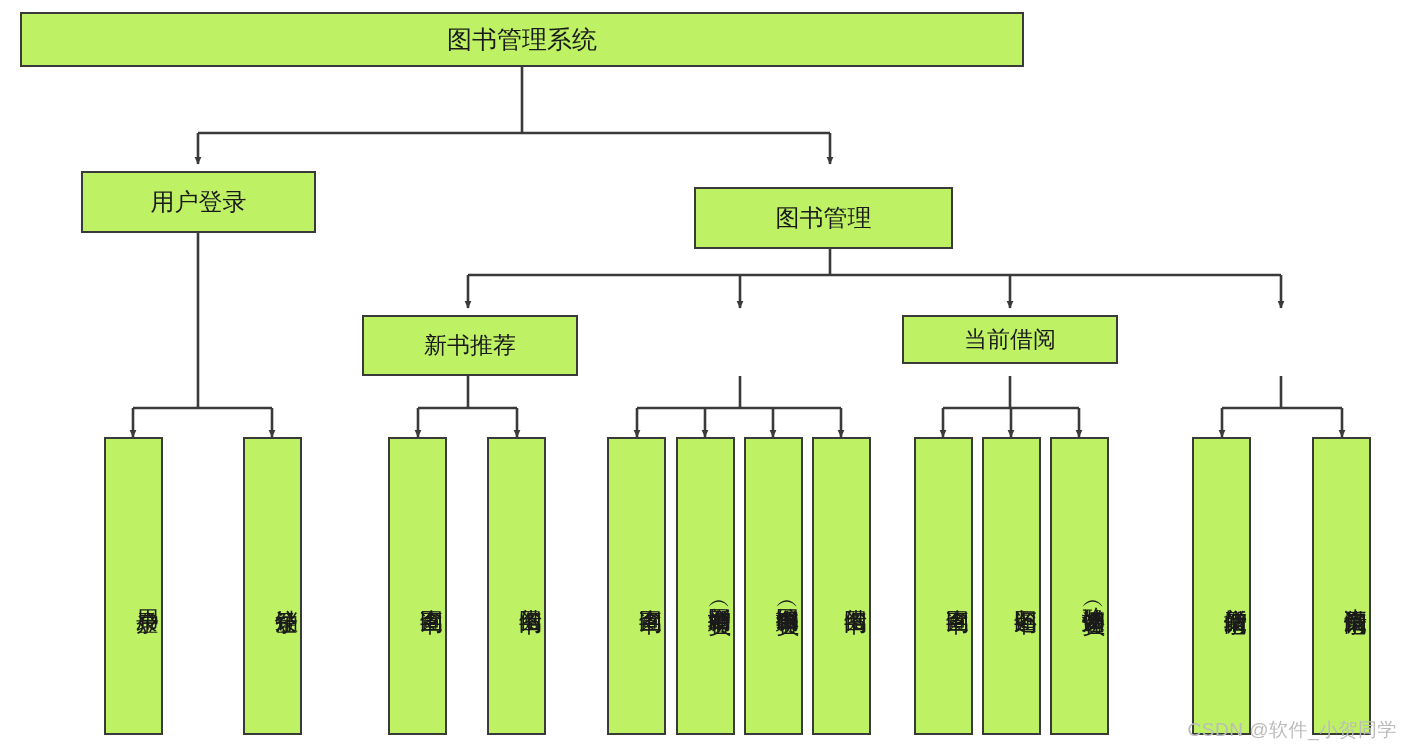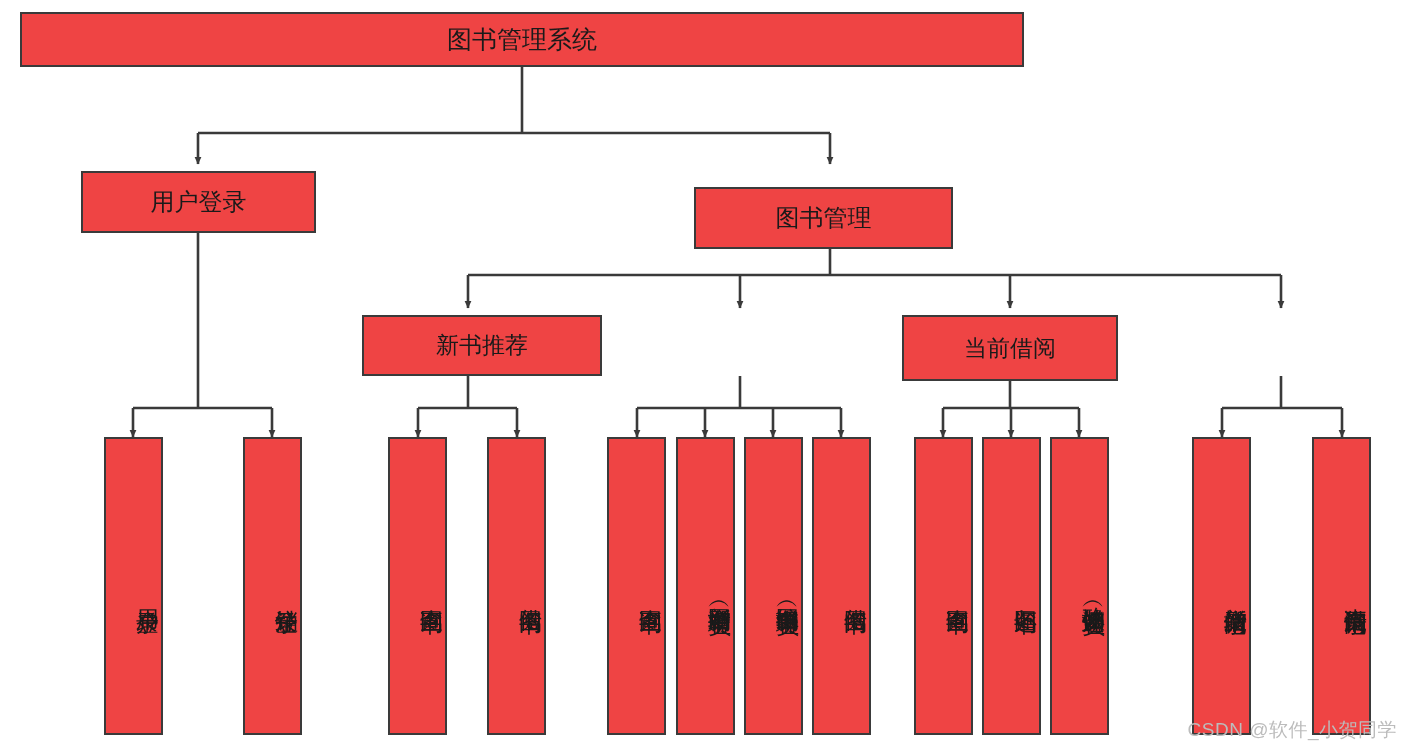--- a/index.html
+++ b/index.html
@@ -20,21 +20,21 @@
   #edges {
     position: absolute;
     left: 0;
     top: 0;
     width: 1405px;
     height: 747px;
   }
   .node {
     position: absolute;
     box-sizing: border-box;
-    background: #ef4444;
+    background: #bef264;
     border: 2px solid #3a3a3a;
     display: flex;
     align-items: center;
     justify-content: center;
     color: #1a1a1a;
   }
   .node.root       { font-size: 25px; }
   .node.level2     { font-size: 24px; }
   .node.level3     { font-size: 23px; }
   .node.leaf {
@@ -121,24 +121,24 @@
     <span class="label">图书管理系统</span>
   </div>
 
   <div class="node level2" style="left:81px; top:171px; width:235px; height:62px;">
     <span class="label">用户登录</span>
   </div>
   <div class="node level2" style="left:694px; top:171px; width:259px; height:62px;margin-top:16px;">
     <span class="label">图书管理</span>
   </div>
 
-  <div class="node level3" style="left:362px; top:315px; width:240px; height:61px;">
+  <div class="node level3" style="left:362px; top:315px; width:216px; height:61px;">
     <span class="label">新书推荐</span>
   </div>
-  <div class="node level3" style="left:902px; top:315px; width:216px; height:66px;">
+  <div class="node level3" style="left:902px; top:315px; width:216px; height:49px;">
     <span class="label">当前借阅</span>
   </div>
 
   <div class="node leaf" style="left:104px; top:437px; width:59px; height:298px;">
     <span class="label">用户登录</span>
   </div>
   <div class="node leaf" style="left:243px; top:437px; width:59px; height:298px;">
     <span class="label">注销登录</span>
   </div>
 

